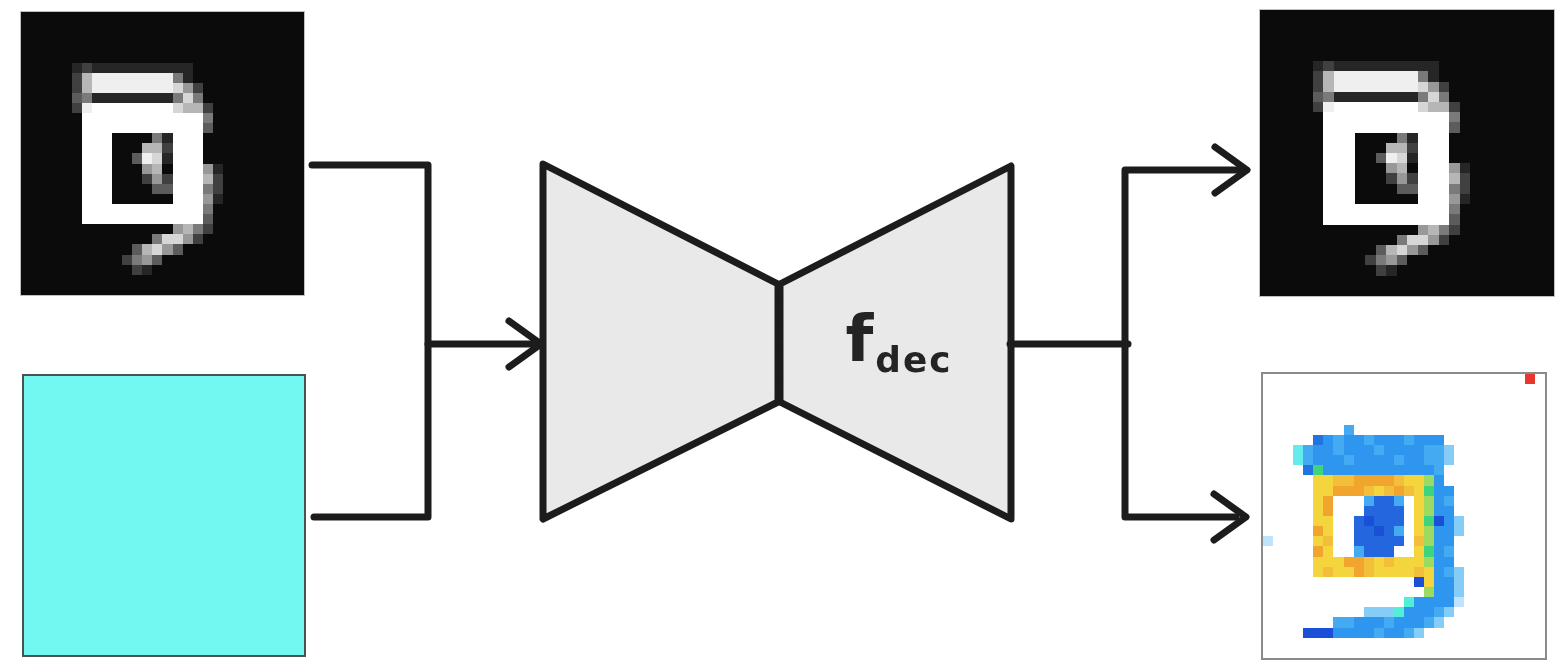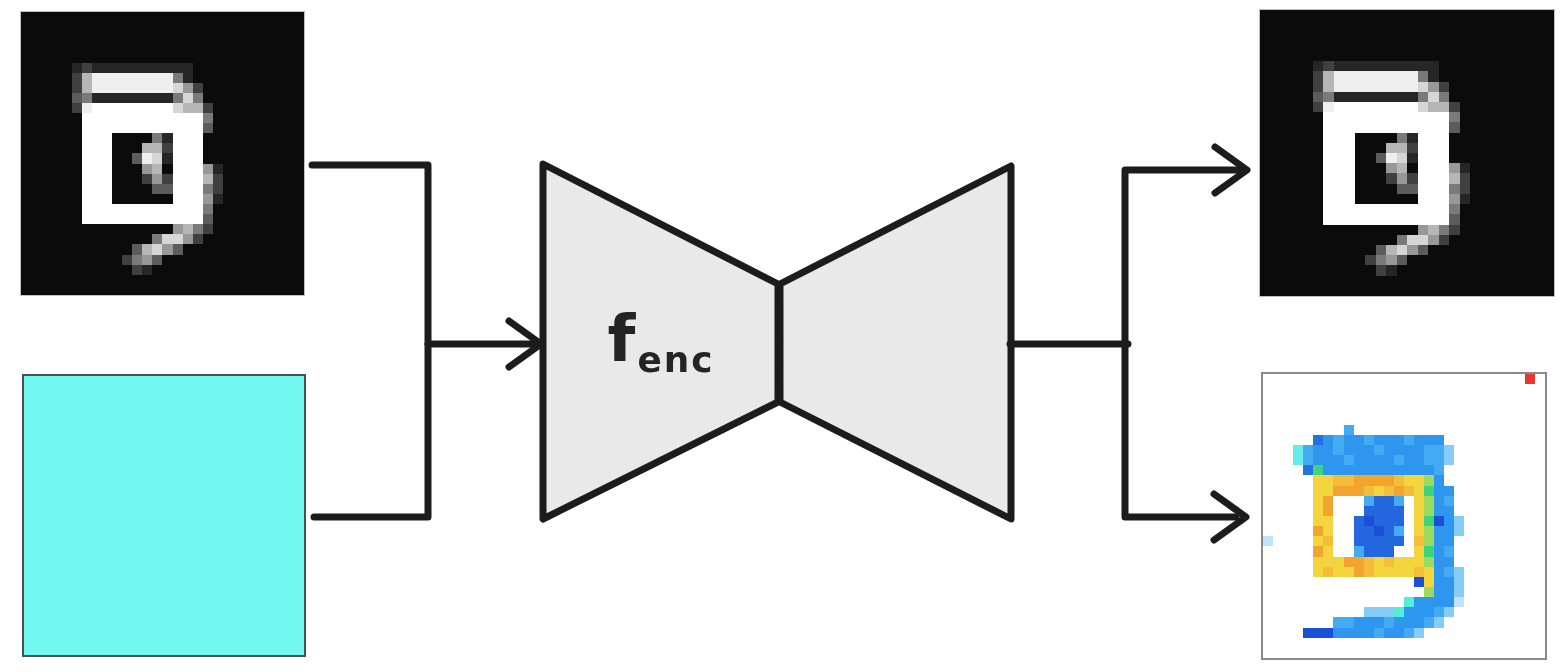--- a/index.html
+++ b/index.html
@@ -2409,17 +2409,17 @@
 
     <path class="dash" d="M779,291 V397"></path>
 
     <path class="ink" d="M1010,344 H1128"></path>
 
     <path class="ink" d="M1238,170 H1125 V517 H1236"></path>
     <path class="ink" d="M1215,147 L1247,170 L1215,193"></path>
     <path class="ink" d="M1214,494 L1246,517 L1214,540"></path>
   </svg>
 
-  <div id="encoder-label" class="fn-label">
-    <span>f</span><sub>enc</sub>
+  <div id="decoder-label" class="fn-label">
+    <span>f</span><sub>dec</sub>
   </div>
 
 </div>
 
 </body></html>

